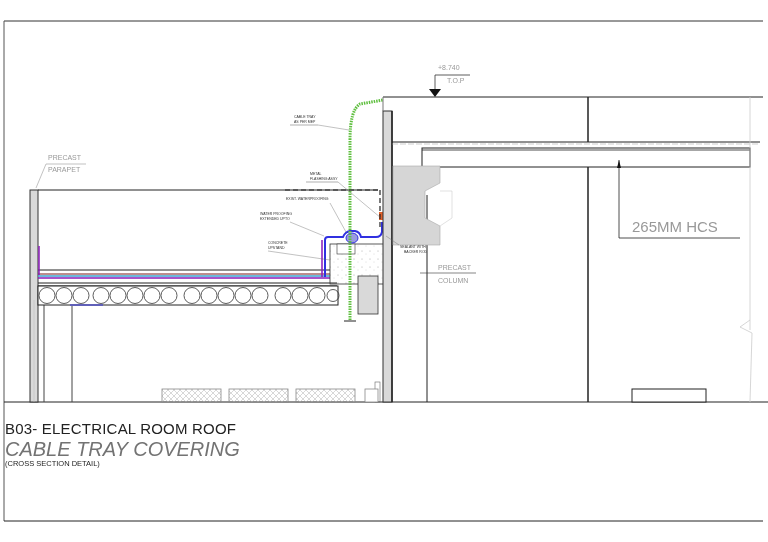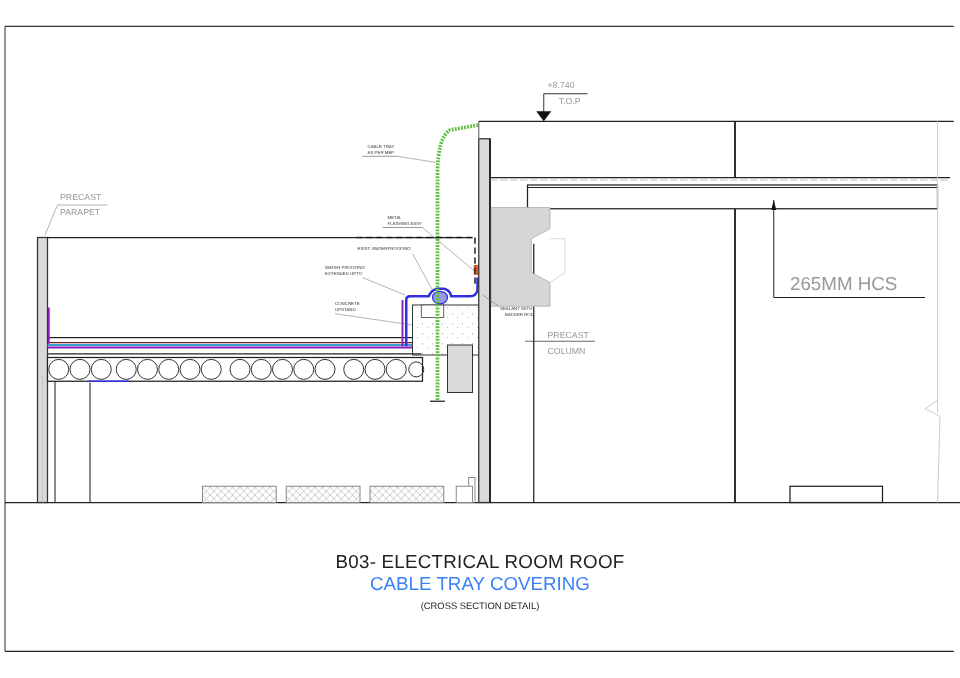--- a/index.html
+++ b/index.html
@@ -1,20 +1,20 @@
 <!DOCTYPE html>
 <html><head>
 <meta charset="utf-8">
 <style>
   html, body { margin:0; padding:0; background:#ffffff; }
   body { width:768px; height:542px; position:relative; overflow:hidden; font-family:"Liberation Sans", sans-serif; }
   #sheet { position:absolute; left:0; top:0; width:768px; height:542px; }
-  .title-block { position:absolute; left:5px; top:418px; width:758px; height:121px; text-align:center; }
+  .title-block { position:absolute; left:5px; top:397px; width:758px; height:121px; text-align:left; }
   .title-line1 { position:absolute; left:0; right:0; top:23px; font-size:15px; color:#222; letter-spacing:0.2px; }
-  .title-line2 { position:absolute; left:0; right:0; top:41px; font-size:15px; color:#3b82f6; }
+  .title-line2 { position:absolute; left:0; right:0; top:41px; font-size:20px; color:#737373;font-style:italic; }
   .title-line3 { position:absolute; left:0; right:0; top:62px; font-size:7.5px; color:#222; font-weight:normal; }
   svg text { font-family:"Liberation Sans", sans-serif; }
 </style>
 </head>
 <body>
 
 <div id="sheet">
 <svg width="768" height="542" viewBox="0 0 768 542" xmlns="http://www.w3.org/2000/svg">
   <defs>
     <pattern id="hatch" width="6" height="6" patternUnits="userSpaceOnUse">

